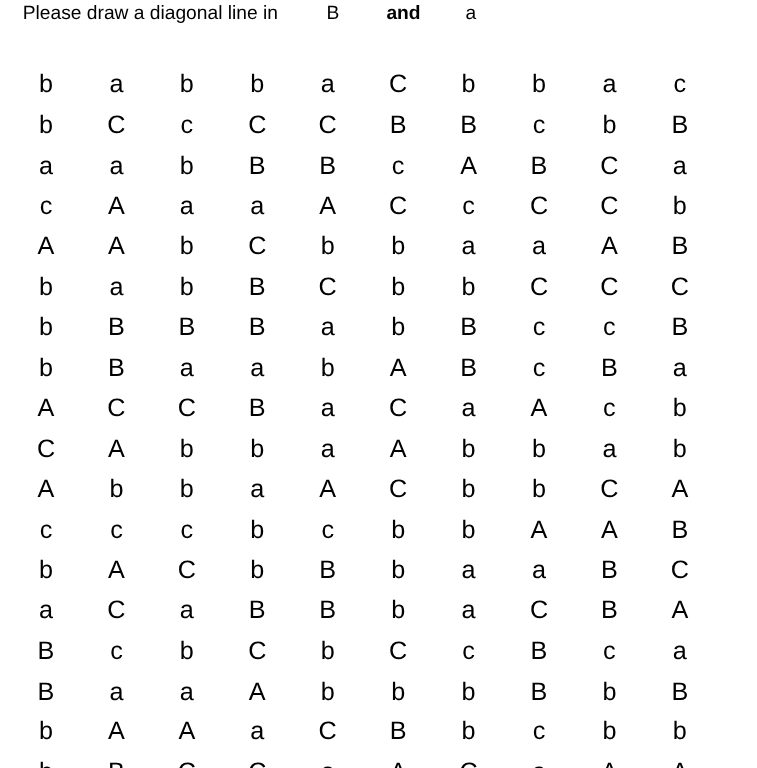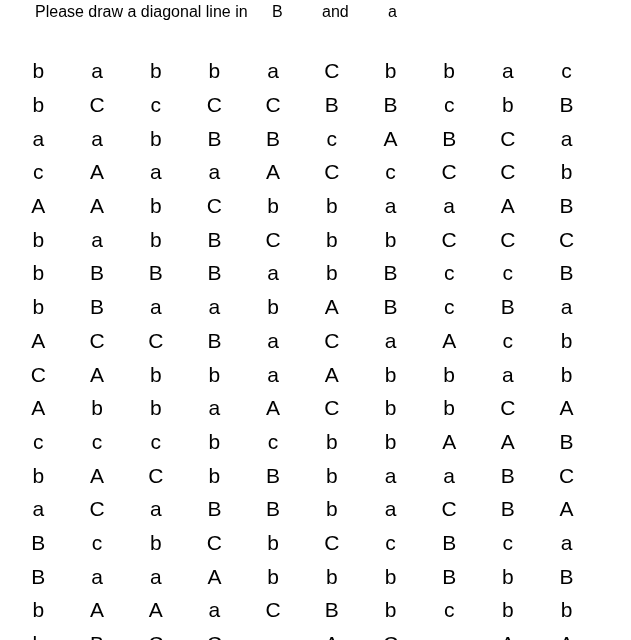--- a/index.html
+++ b/index.html
@@ -22,23 +22,23 @@
     width: 631px;
     height: 30px;
   }
   .instruction-bar span {
     position: absolute;
     top: 3px;
     font-size: 16px;
     line-height: 18px;
     white-space: pre;
   }
-  .seg-text    { left: 19px; margin-left: 16px;  }
+  .seg-text    { left: 19px;  }
   .seg-target1 { left: 272px; }
-  .seg-conj    { left: 322px; }
+  .seg-conj    { left: 322px; font-weight: bold; }
   .seg-target2 { left: 388px; }
   .letter-grid {
     position: absolute;
     left: 9px;
     top: 54px;
   }
   .grid-row {
     display: flex;
     height: 33.7px;
   }

